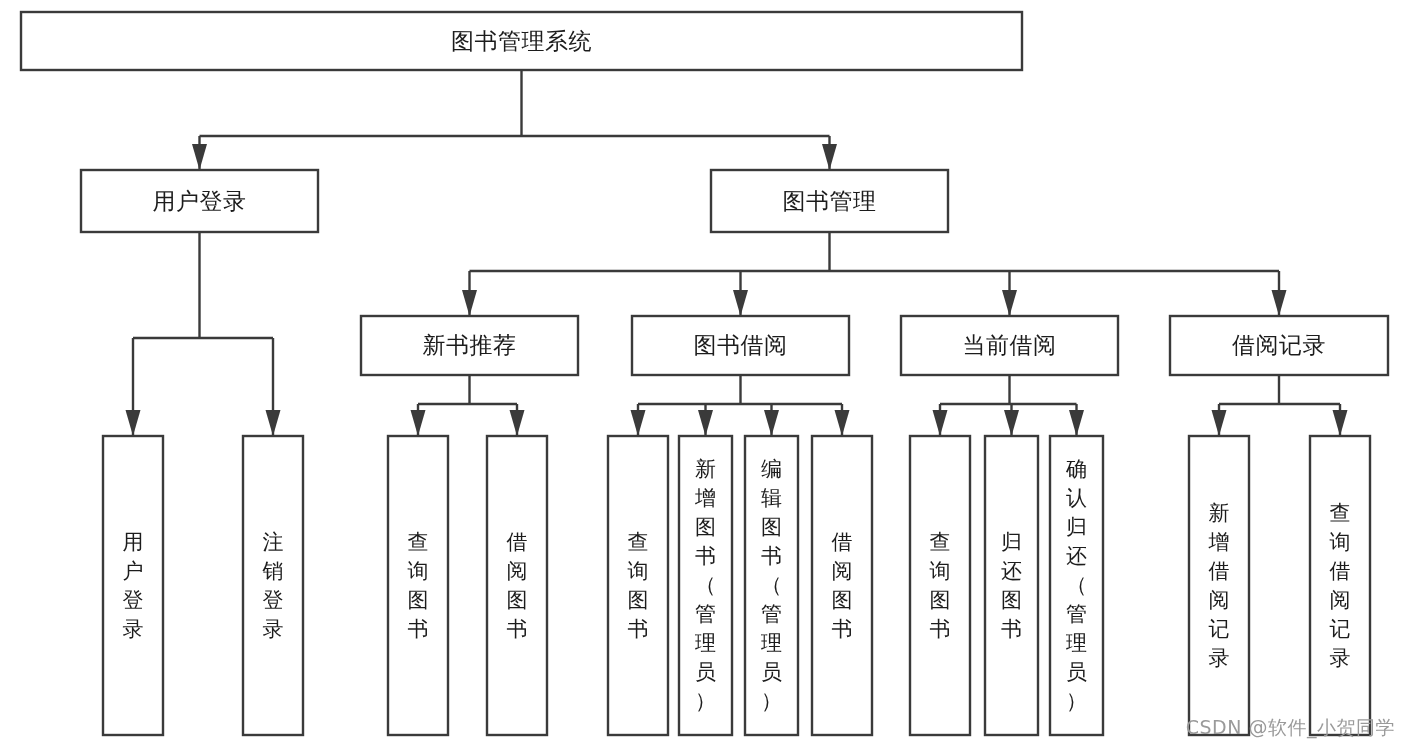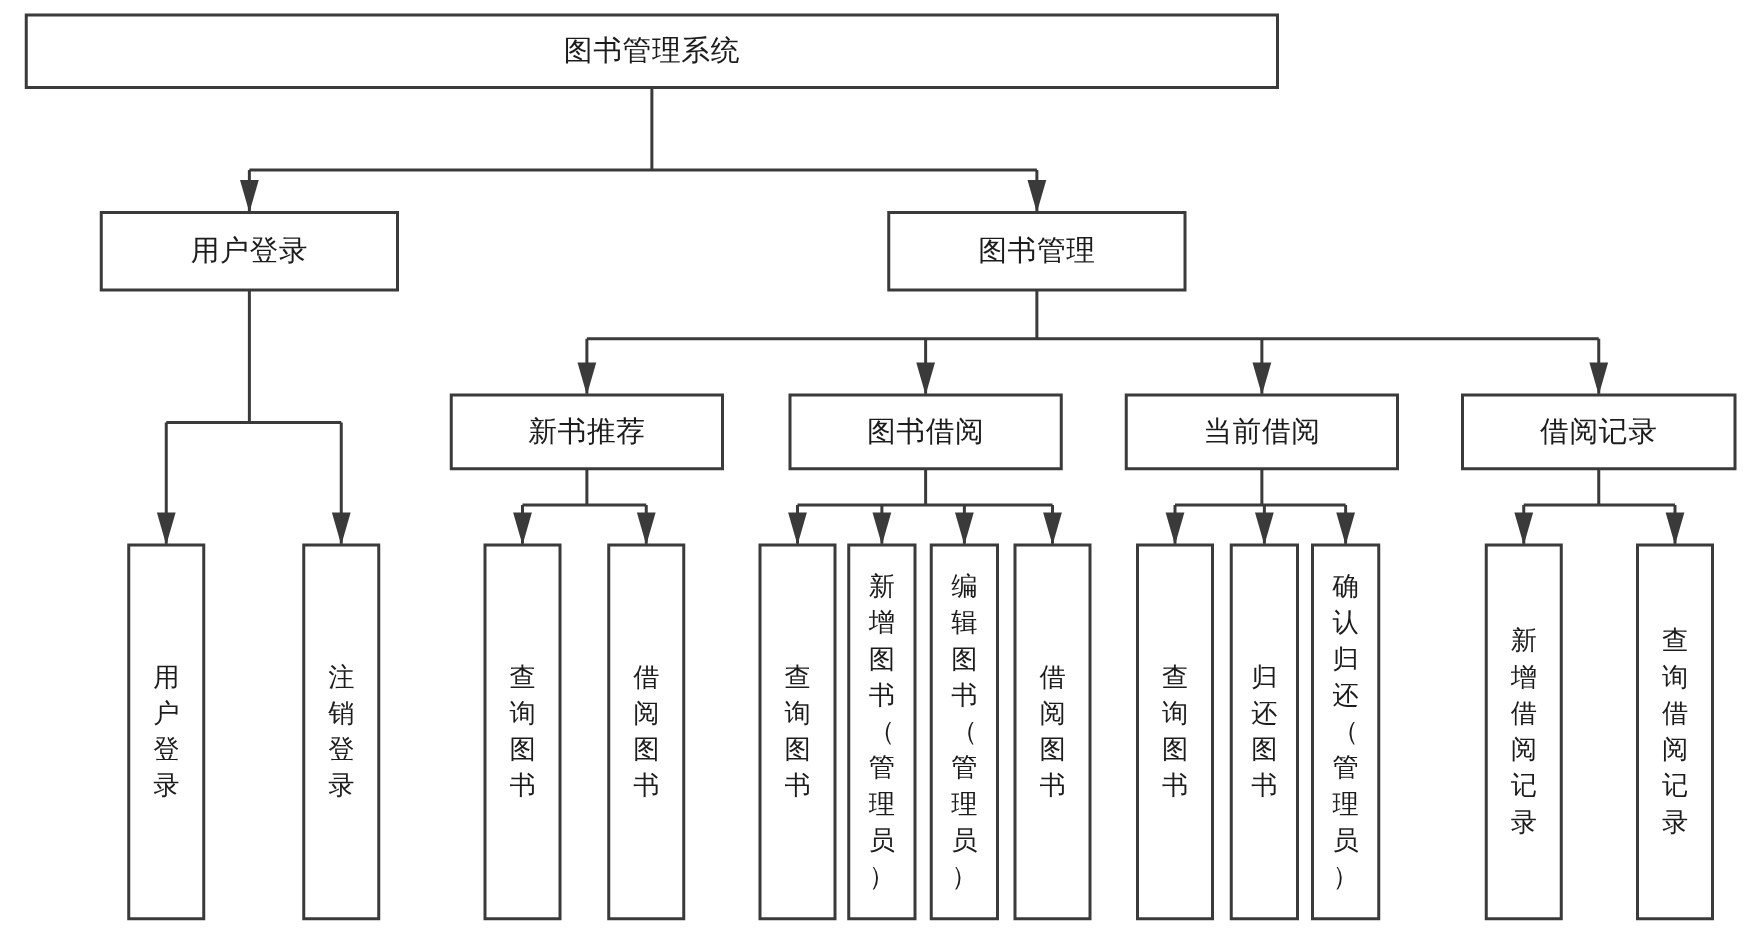--- a/index.html
+++ b/index.html
@@ -206,14 +206,15 @@
           <rect x="1189" y="436" width="60" height="299" class="node-box"></rect>
           <text x="1219" y="519.5" class="node-label-v" text-anchor="middle"><tspan x="1219" dy="0">新</tspan><tspan x="1219" dy="29">增</tspan><tspan x="1219" dy="29">借</tspan><tspan x="1219" dy="29">阅</tspan><tspan x="1219" dy="29">记</tspan><tspan x="1219" dy="29">录</tspan></text>
         </g>
         <g>
           <rect x="1310" y="436" width="60" height="299" class="node-box"></rect>
           <text x="1340" y="519.5" class="node-label-v" text-anchor="middle"><tspan x="1340" dy="0">查</tspan><tspan x="1340" dy="29">询</tspan><tspan x="1340" dy="29">借</tspan><tspan x="1340" dy="29">阅</tspan><tspan x="1340" dy="29">记</tspan><tspan x="1340" dy="29">录</tspan></text>
         </g>
       </g>
   </svg>
 
+  <div class="watermark">CSDN @软件_小贺同学</div>
 
 </div>
 
 </body></html>

